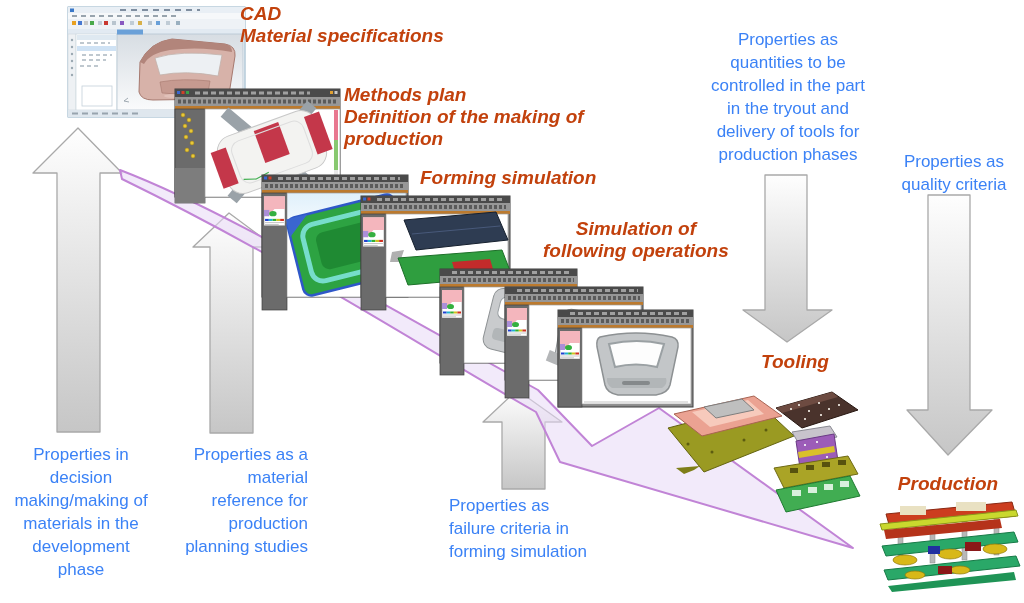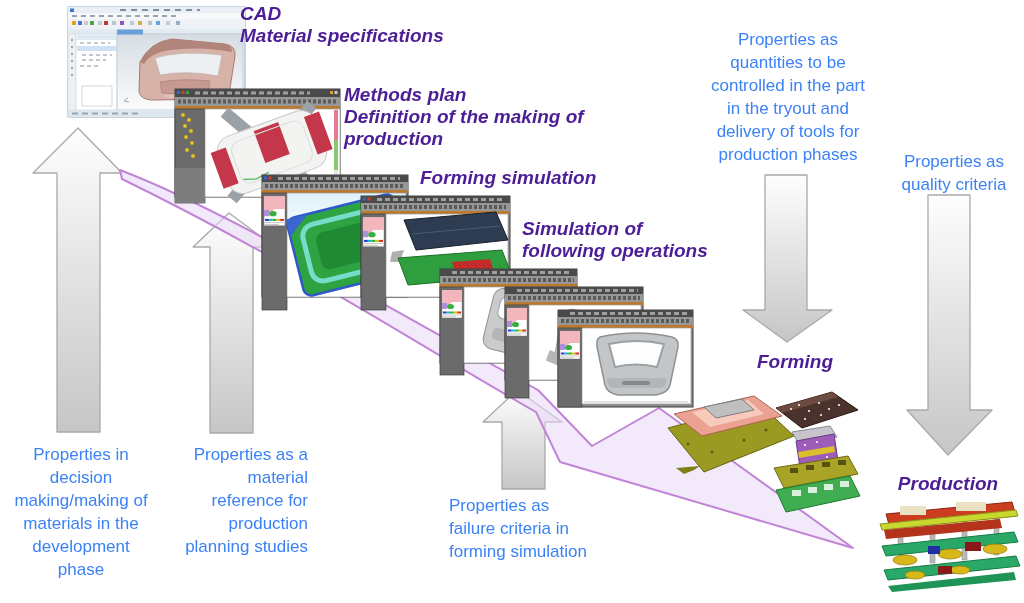--- a/index.html
+++ b/index.html
@@ -1,20 +1,20 @@
 <!DOCTYPE html>
 <html><head>
 <meta charset="utf-8">
 <style>
   html,body{margin:0;padding:0;background:#ffffff;}
   .canvas{position:relative;width:1024px;height:603px;background:#ffffff;overflow:hidden;
           font-family:"Liberation Sans",sans-serif;color:#1c1c1c;}
   .art{position:absolute;left:0;top:0;z-index:1;}
   .label{position:absolute;z-index:2;white-space:pre-line;}
-  .stage{font-weight:bold;font-style:italic;font-size:19px;line-height:22px;color:#4c1d95;}
+  .stage{font-weight:bold;font-style:italic;font-size:19px;line-height:22px;color:#c2410c;}
   .note{font-size:17px;line-height:23px;text-align:center;color:#3b82f6;}
   .note.left{text-align:left;}
   .center{text-align:center;}
 </style>
 </head>
 <body>
 
 <div class="canvas">
 
 <svg class="art" width="1024" height="603" viewBox="0 0 1024 603">
@@ -332,24 +332,24 @@
 
 <div class="label stage" style="left:240px;top:3px;">CAD
 Material specifications</div>
 
 <div class="label stage" style="left:344px;top:84px;">Methods plan
 Definition of the making of
 production</div>
 
 <div class="label stage" style="left:420px;top:167px;">Forming simulation</div>
 
-<div class="label stage" style="left:522px;top:218px;">Simulation of
+<div class="label stage" style="left:543px;top:218px;text-align:center;">Simulation of
 following operations</div>
 
-<div class="label stage center" style="left:730px;top:351px;width:130px;">Forming</div>
+<div class="label stage center" style="left:730px;top:351px;width:130px;">Tooling</div>
 
 <div class="label stage center" style="left:878px;top:473px;width:140px;">Production</div>
 
 <div class="label note" style="left:688px;top:28px;width:200px;">Properties as
 quantities to be
 controlled in the part
 in the tryout and
 delivery of tools for
 production phases</div>
 

